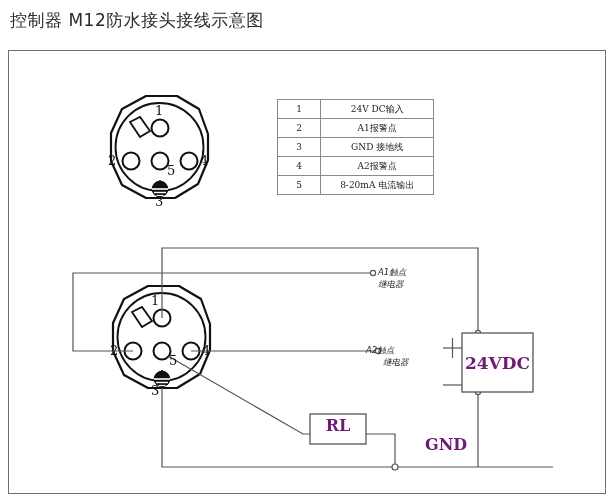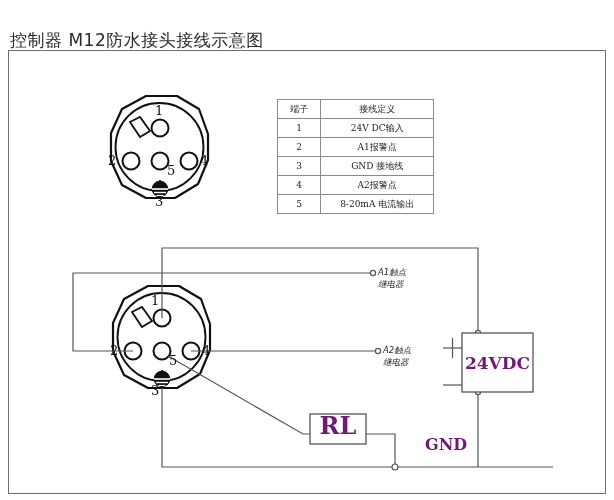--- a/index.html
+++ b/index.html
@@ -1,34 +1,34 @@
 <!DOCTYPE html>
 <html><head>
 <meta charset="utf-8">
 <style>
   html,body{margin:0;padding:0;background:#ffffff;}
   body{width:614px;height:500px;position:relative;overflow:hidden;
        font-family:"Liberation Sans","DejaVu Sans",sans-serif;color:#1a1a1a;}
   #page-title{
     position:absolute;left:10px;top:9px;font-size:17px;letter-spacing:.5px;
-    color:#2b2b2b;white-space:nowrap;font-family:"DejaVu Sans","Liberation Sans",sans-serif;margin-top:20px;
+    color:#2b2b2b;white-space:nowrap;font-family:"DejaVu Sans","Liberation Sans",sans-serif;
   }
   #frame{position:absolute;left:8px;top:50px;width:598px;height:444px;
          border:1.5px solid #6e6e6e;box-sizing:border-box;background:#fff;}
   #canvas{position:absolute;left:0;top:0;width:614px;height:500px;}
   .tbl{position:absolute;left:277px;top:99px;width:157px;border-collapse:collapse;
        font-family:"DejaVu Serif","Liberation Serif",serif;font-size:9px;color:#222;background:#fff;}
   .tbl td{border:1px solid #8a8a8a;padding:2px 0;text-align:center;height:14px;line-height:12px;}
   .tbl td.c1{width:43px;}
   .tbl td.c2{width:113px;}
   .lbl{position:absolute;font-family:"DejaVu Sans","Liberation Sans",sans-serif;
        font-size:8.5px;color:#2a2a2a;line-height:11px;white-space:nowrap;font-style:italic;}
   .bold-serif{font-family:"DejaVu Serif","Liberation Serif",serif;font-weight:bold;color:#701a75;}
   #rl-text{position:absolute;left:310px;top:414px;width:56px;height:22px;
-           display:flex;align-items:center;justify-content:center;font-size:24px;}
+           display:flex;align-items:center;justify-content:center;font-size:16px;}
   #vdc-text{position:absolute;left:462px;top:333px;width:71px;height:59px;
             display:flex;align-items:center;justify-content:center;font-size:17px;}
   #gnd-text{position:absolute;left:425px;top:435px;font-size:16px;text-align:center;}
   .pinnum{position:absolute;font-family:"DejaVu Serif","Liberation Serif",serif;
           font-size:13px;color:#111;}
 </style>
 </head>
 <body>
 
 <div id="page-title">控制器 M12防水接头接线示意图</div>
@@ -108,33 +108,29 @@
 <div class="pinnum" style="left:155px;top:194px;">3</div>
 
 <div class="pinnum" style="left:151px;top:293px;">1</div>
 <div class="pinnum" style="left:110px;top:343px;">2</div>
 <div class="pinnum" style="left:202px;top:343px;">4</div>
 <div class="pinnum" style="left:169px;top:353px;">5</div>
 <div class="pinnum" style="left:151px;top:383px;">3</div>
 
 <div class="lbl" style="left:378px;top:267px;">A1触点</div>
 <div class="lbl" style="left:378px;top:279px;">继电器</div>
-<div class="lbl" style="left:383px;top:345px;">A2触点</div>
+<div class="lbl" style="left:366px;top:345px;">A2触点</div>
 <div class="lbl" style="left:383px;top:357px;">继电器</div>
 
 <div id="rl-text" class="bold-serif">RL</div>
 <div id="vdc-text" class="bold-serif">24VDC</div>
 <div id="gnd-text" class="bold-serif">GND</div>
 
 <table class="tbl">
   <tbody>
-    <tr>
-      <td class="c1">端子</td>
-      <td class="c2">接线定义</td>
-    </tr>
     <tr>
       <td class="c1">1</td>
       <td class="c2">24V  DC输入</td>
     </tr>
     <tr>
       <td class="c1">2</td>
       <td class="c2">A1报警点</td>
     </tr>
     <tr>
       <td class="c1">3</td>

